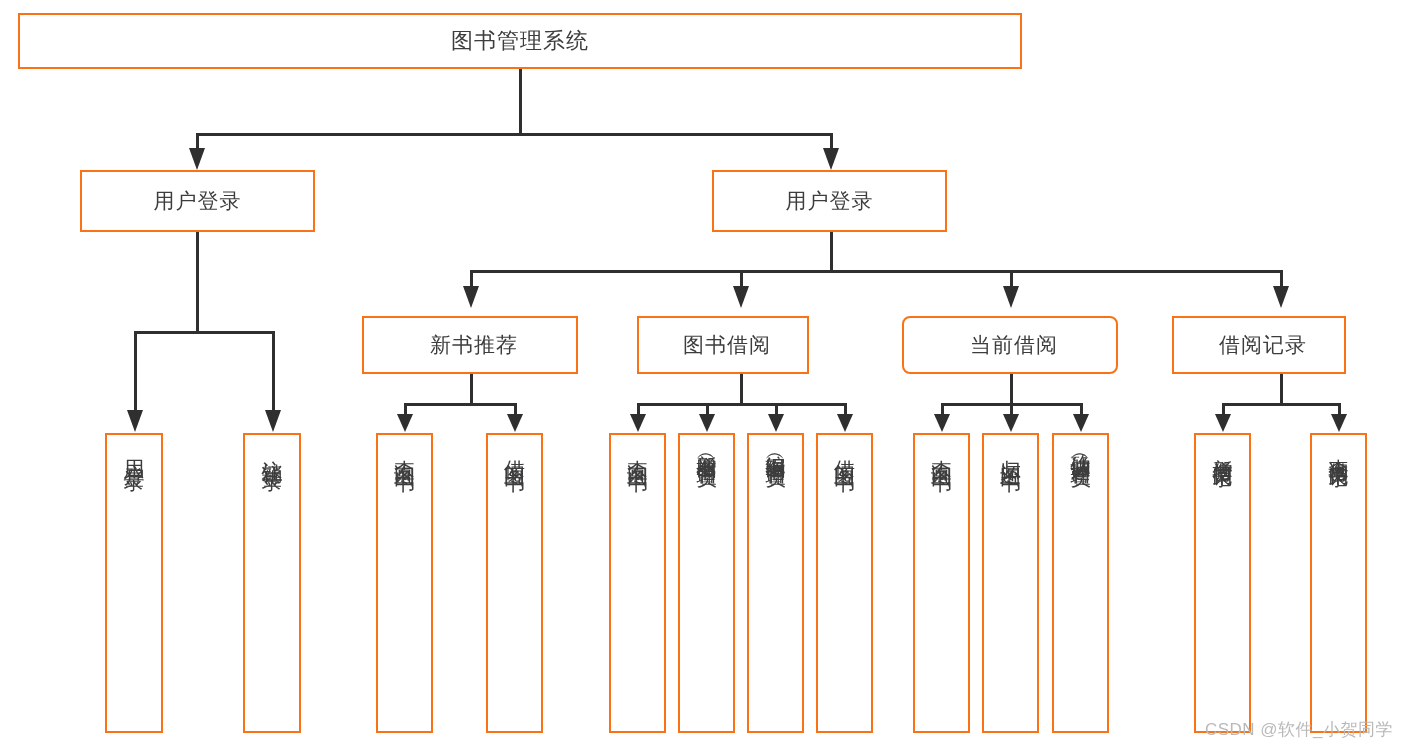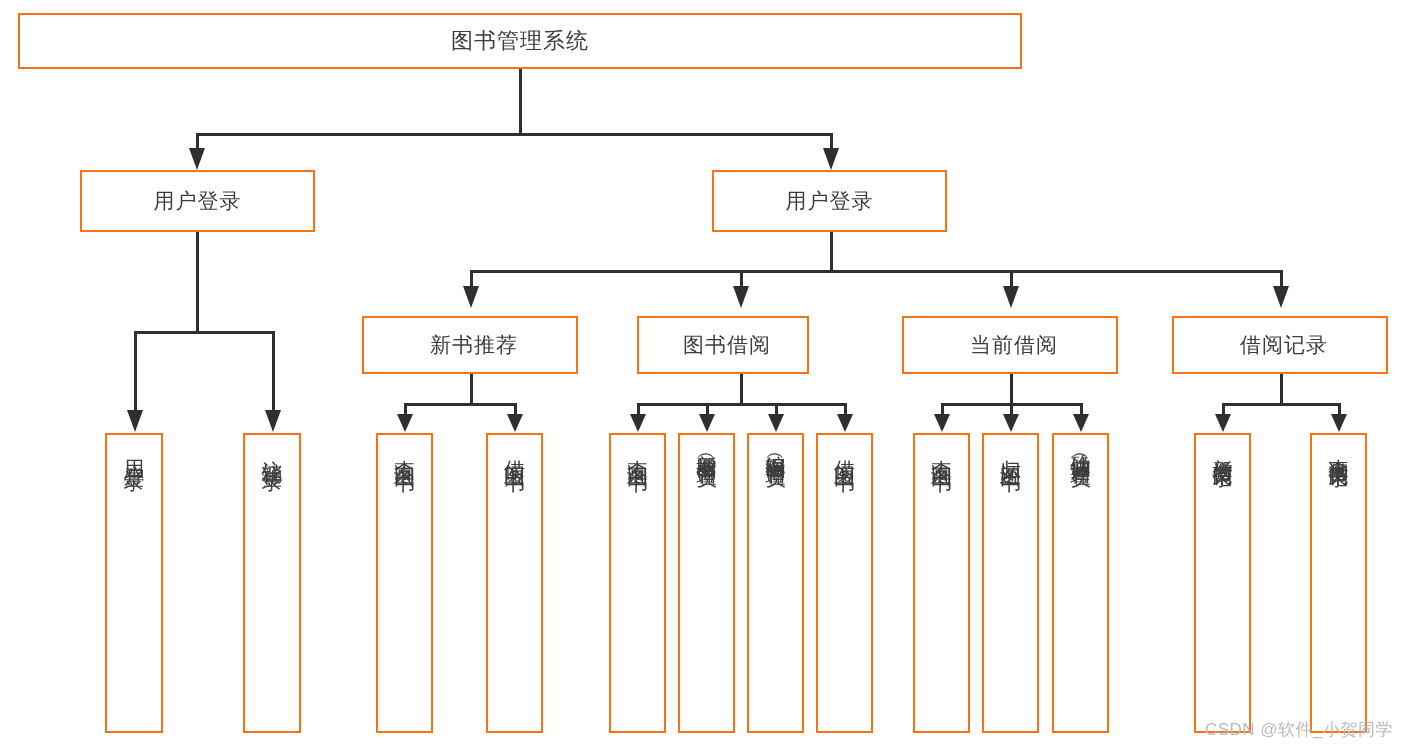--- a/index.html
+++ b/index.html
@@ -38,22 +38,22 @@
   #node-root{left:18px;top:13px;width:1004px;height:56px;}
   #node-root .label{font-size:22px;}
   
   .lvl2{top:170px;height:62px;}
   #node-user-login{left:80px;width:235px;}
   #node-book-manage{left:712px;width:235px;}
   
   .lvl3{top:316px;height:58px;padding-left:8px;}
   #node-new-book{left:362px;width:216px;}
   #node-borrow{left:596px;width:172px;margin-left:41px;}
-  #node-current{left:902px;width:216px;}
-  #node-record{left:1172px;width:216px;}
+  #node-current{left:902px;width:216px;border-radius:8px;}
+  #node-record{left:1172px;width:174px;}
   
   .leaf{
     top:433px;
     height:300px;
     width:57px;
     align-items:flex-start;
     justify-content:center;
     padding-top:8px;
   }
   .leaf.tall{padding-top:4px;}

